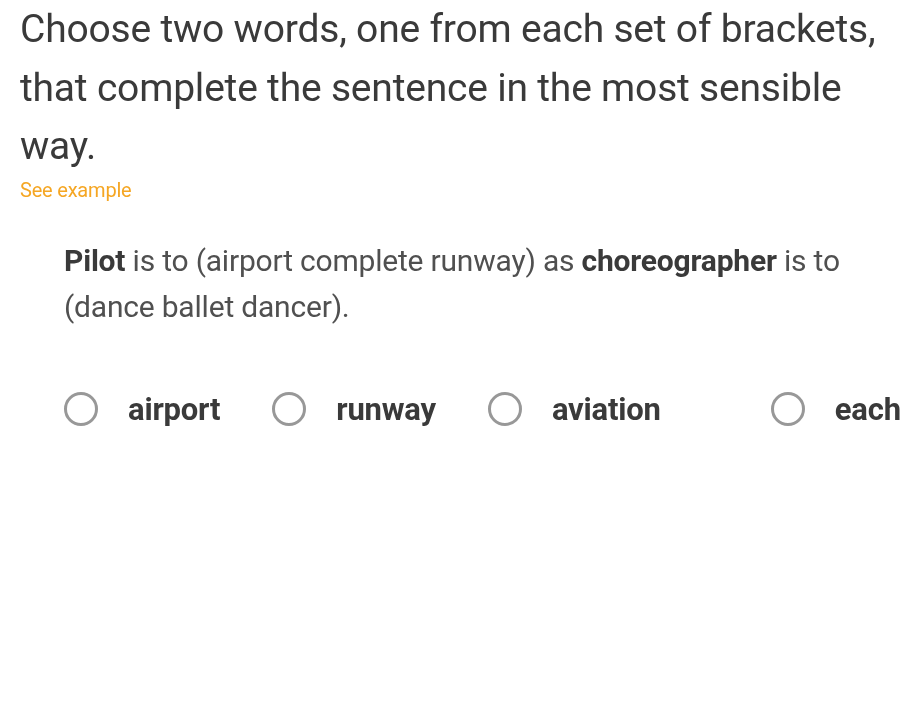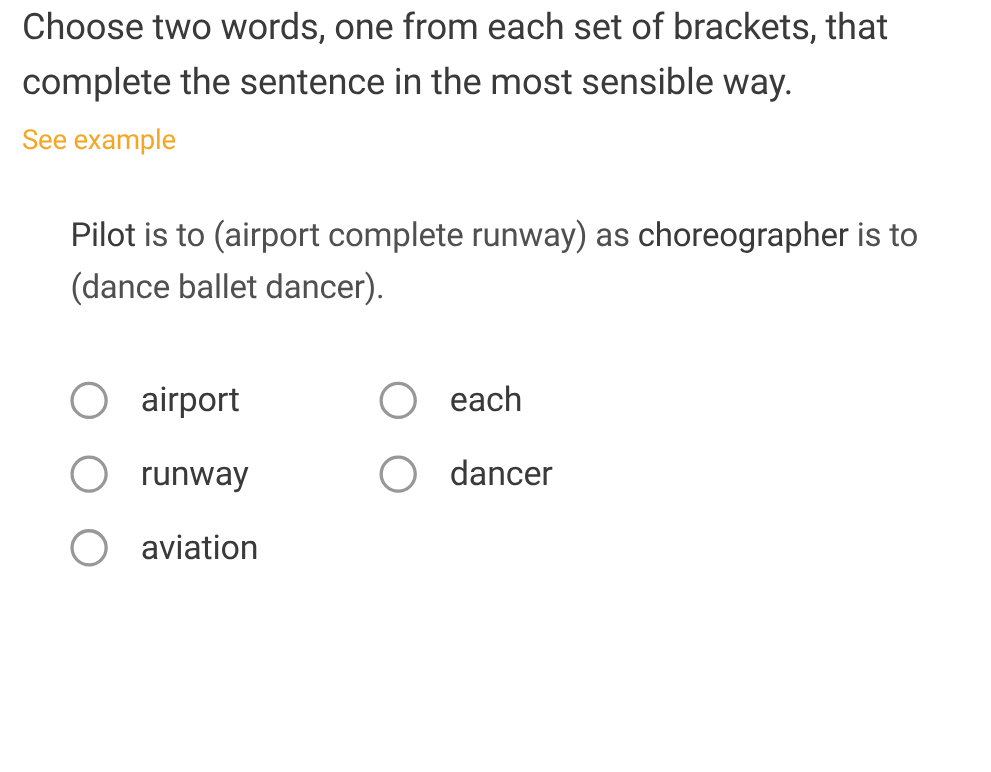--- a/index.html
+++ b/index.html
@@ -8,56 +8,57 @@
       box-sizing: border-box;
     }
     body {
       font-family: -apple-system, BlinkMacSystemFont, "Segoe UI", Roboto, Helvetica, Arial, sans-serif;
       background: #ffffff;
       padding: 0 20px 20px 20px;
       width: 901px;
       color: #3a3a3a;
     }
     .instruction {
-      font-size: 33px;
+      font-size: 39px;
       line-height: 1.5;
       color: #3a3a3a;
-      margin-bottom: 14px;
+      margin-bottom: 2px;
       letter-spacing: -0.2px;
     }
     .see-example {
-      font-size: 25px;
+      font-size: 20px;
       color: #f5a623;
       cursor: pointer;
       display: inline-block;
-      margin-bottom: 50px;
+      margin-bottom: 36px;
       letter-spacing: -0.2px;
     }
     .question-block {
       padding-left: 44px;
     }
     .sentence {
       font-size: 30px;
       line-height: 1.55;
       color: #505050;
       margin-bottom: 60px;
       letter-spacing: -0.2px;
     }
     .sentence .bold {
-      font-weight: 400;
+      font-weight: 700;
       color: #3a3a3a;
     }
     .options-container {
       display: flex;
       gap: 110px;
     }
     .option-column {
       display: flex;
-      flex-direction: column;
-      gap: 30px;
+      flex-direction: row;
+      gap: 52px;
+      font-weight: bold;
     }
     .option-row {
       display: flex;
       align-items: center;
       gap: 30px;
       cursor: pointer;
     }
     .radio-circle {
       width: 34px;
       height: 34px;

